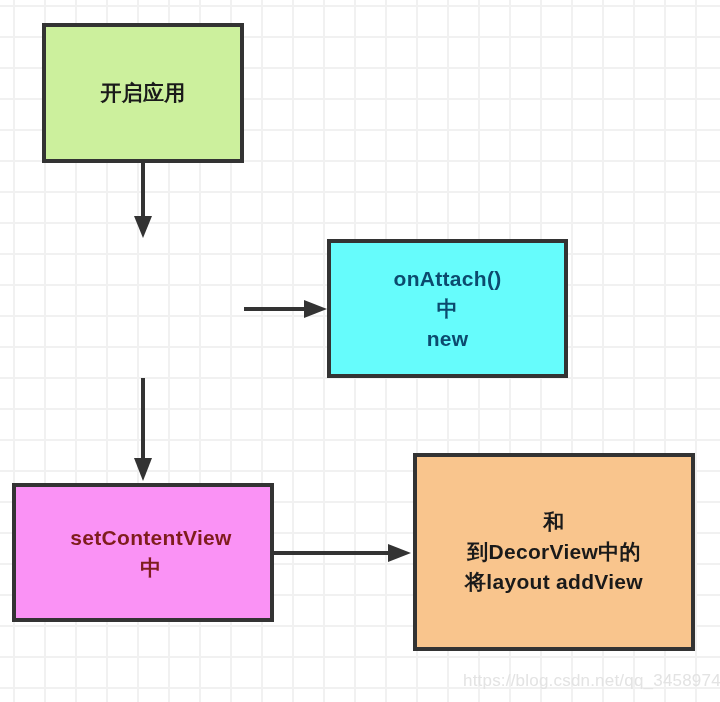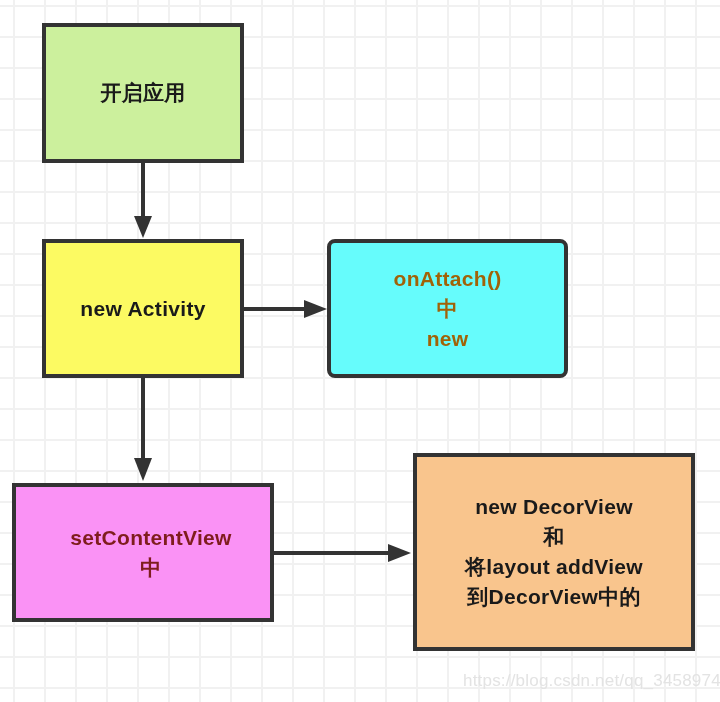--- a/index.html
+++ b/index.html
@@ -81,37 +81,33 @@
     <g>
       <line x1="274" y1="553" x2="390" y2="553"></line>
       <polygon points="388,544 388,562 411,553"></polygon>
     </g>
   </svg>
 
   <div class="node node-start" style="background: rgb(204, 240, 157); border-color: rgb(51, 51, 51); color: rgb(26, 26, 26);">
     <div>开启应用</div>
   </div>
 
-  <div class="node node-new-activity" style="background: rgb(252, 250, 98); border-color: rgb(51, 51, 51); color: rgb(26, 26, 26);">
-    <div>new Activity</div>
-  </div>
 
-  <div class="node node-on-attach" style="background: rgb(102, 252, 252); border-color: rgb(51, 51, 51); color: #a16207; border-radius: 8px;">
+  <div class="node node-on-attach" style="background: rgb(102, 252, 252); border-color: rgb(51, 51, 51); color: #0c4a6e;">
     <div>onAttach()</div>
     <div>中</div>
     <div>new</div>
   </div>
 
   <div class="node node-set-content" style="background: rgb(250, 146, 245); border-color: rgb(51, 51, 51); color: #7f1d1d; padding-left: 16px;">
     <div>setContentView</div>
     <div>中</div>
   </div>
 
   <div class="node node-decor-view" style="background: rgb(249, 197, 141); border-color: rgb(51, 51, 51); color: rgb(26, 26, 26);">
-    <div>new DecorView</div>
     <div>和</div>
+    <div>到DecorView中的</div>
     <div>将layout addView</div>
-    <div>到DecorView中的</div>
   </div>
 
   <div class="watermark">https://blog.csdn.net/qq_34589749</div>
 
 </div>
 
 </body></html>

